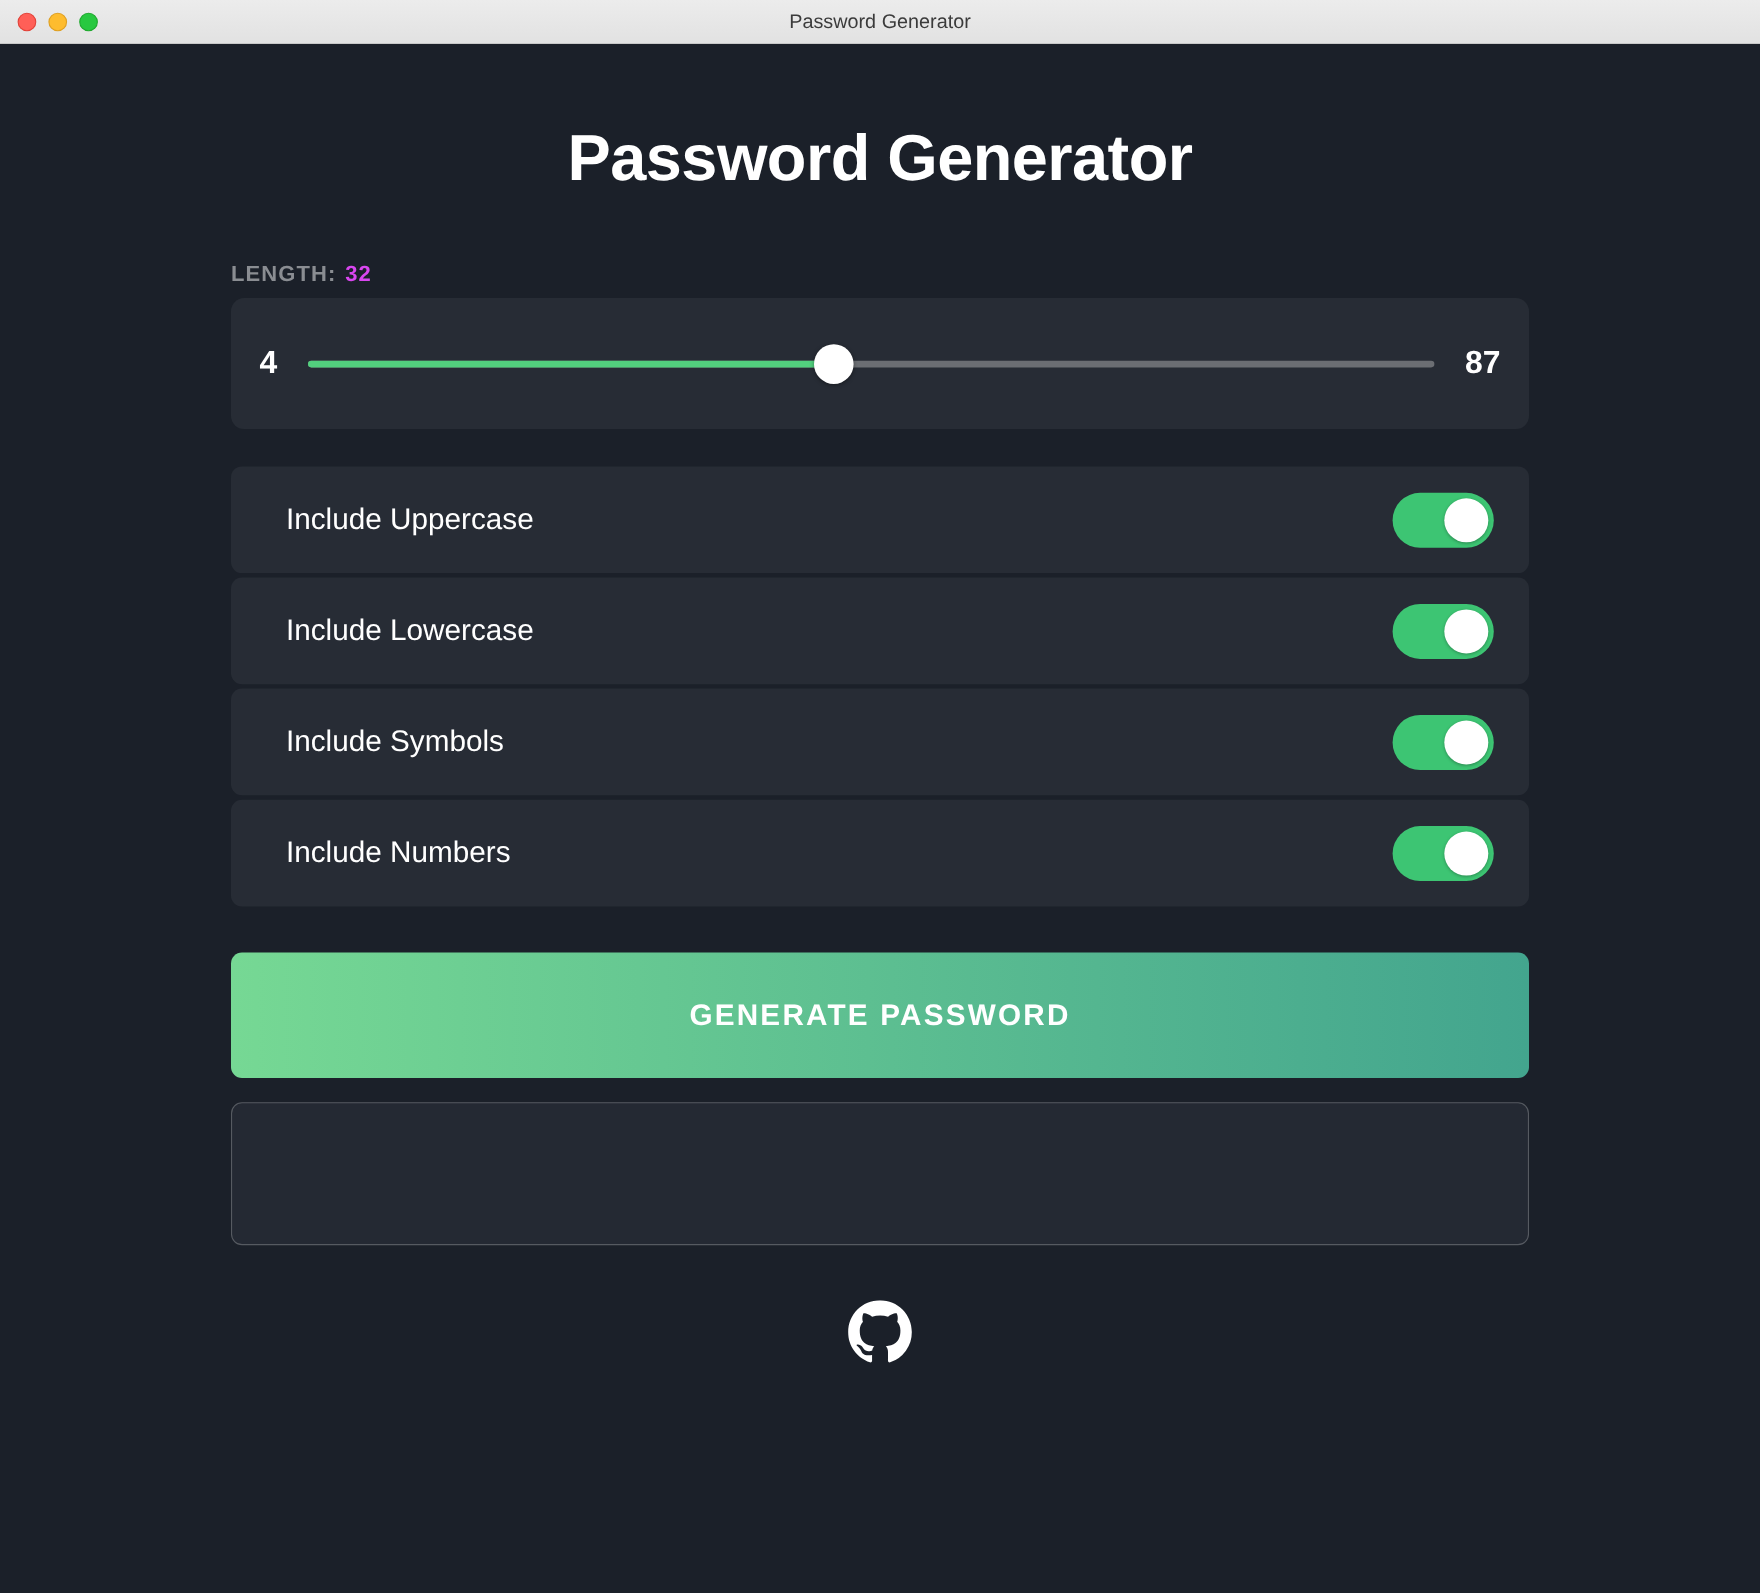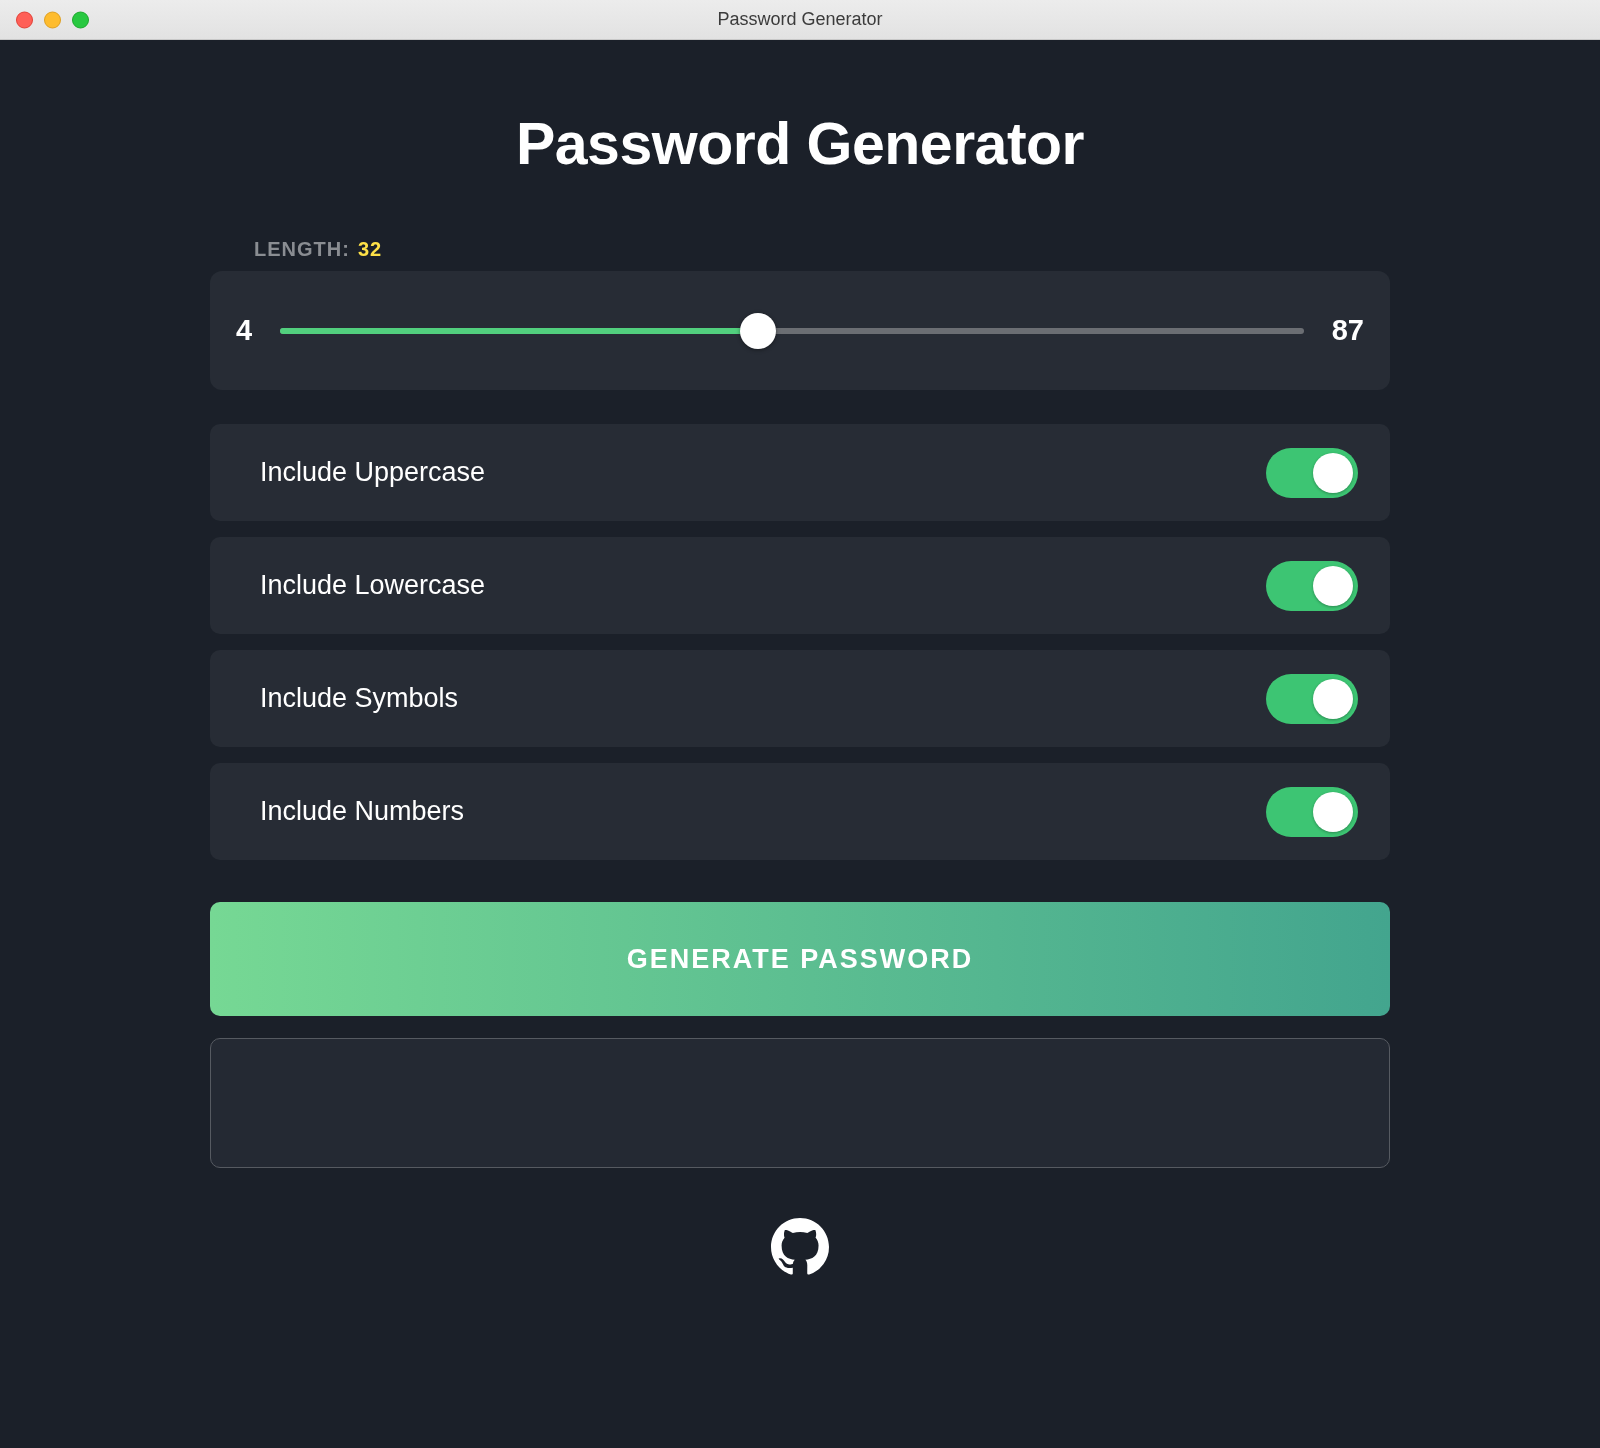--- a/index.html
+++ b/index.html
@@ -61,23 +61,22 @@
   }
 
   .section-label {
     color: #8a8d92;
     font-size: 20px;
     font-weight: 700;
     letter-spacing: 1px;
     margin-bottom: 10px;
     display: flex;
     gap: 8px;
-    margin-left: 44px;
-  }
-  .section-label .val { color: #fde047; font-weight: 700; }
+  }
+  .section-label .val { color: #d946ef; font-weight: 700; }
 
   
   .card {
     background: #272c35;
     border-radius: 12px;
   }
   .slider-card {
     height: 119px;
     display: flex;
     align-items: center;
@@ -107,21 +106,21 @@
     position: absolute;
     top: 50%;
     width: 36px; height: 36px;
     border-radius: 50%;
     background: #fff;
     transform: translate(-50%, -50%);
     box-shadow: 0 1px 4px rgba(0,0,0,.4);
   }
 
   
-  .settings { display: flex; flex-direction: column; gap: 16px; margin-bottom: 42px; }
+  .settings { display: flex; flex-direction: column; gap: 4px; margin-bottom: 42px; }
   .setting {
     height: 97px;
     display: flex;
     align-items: center;
     justify-content: space-between;
     padding: 0 32px 0 50px;
     border-radius: 10px;
     background: #272c35;
   }
   .setting-label {

